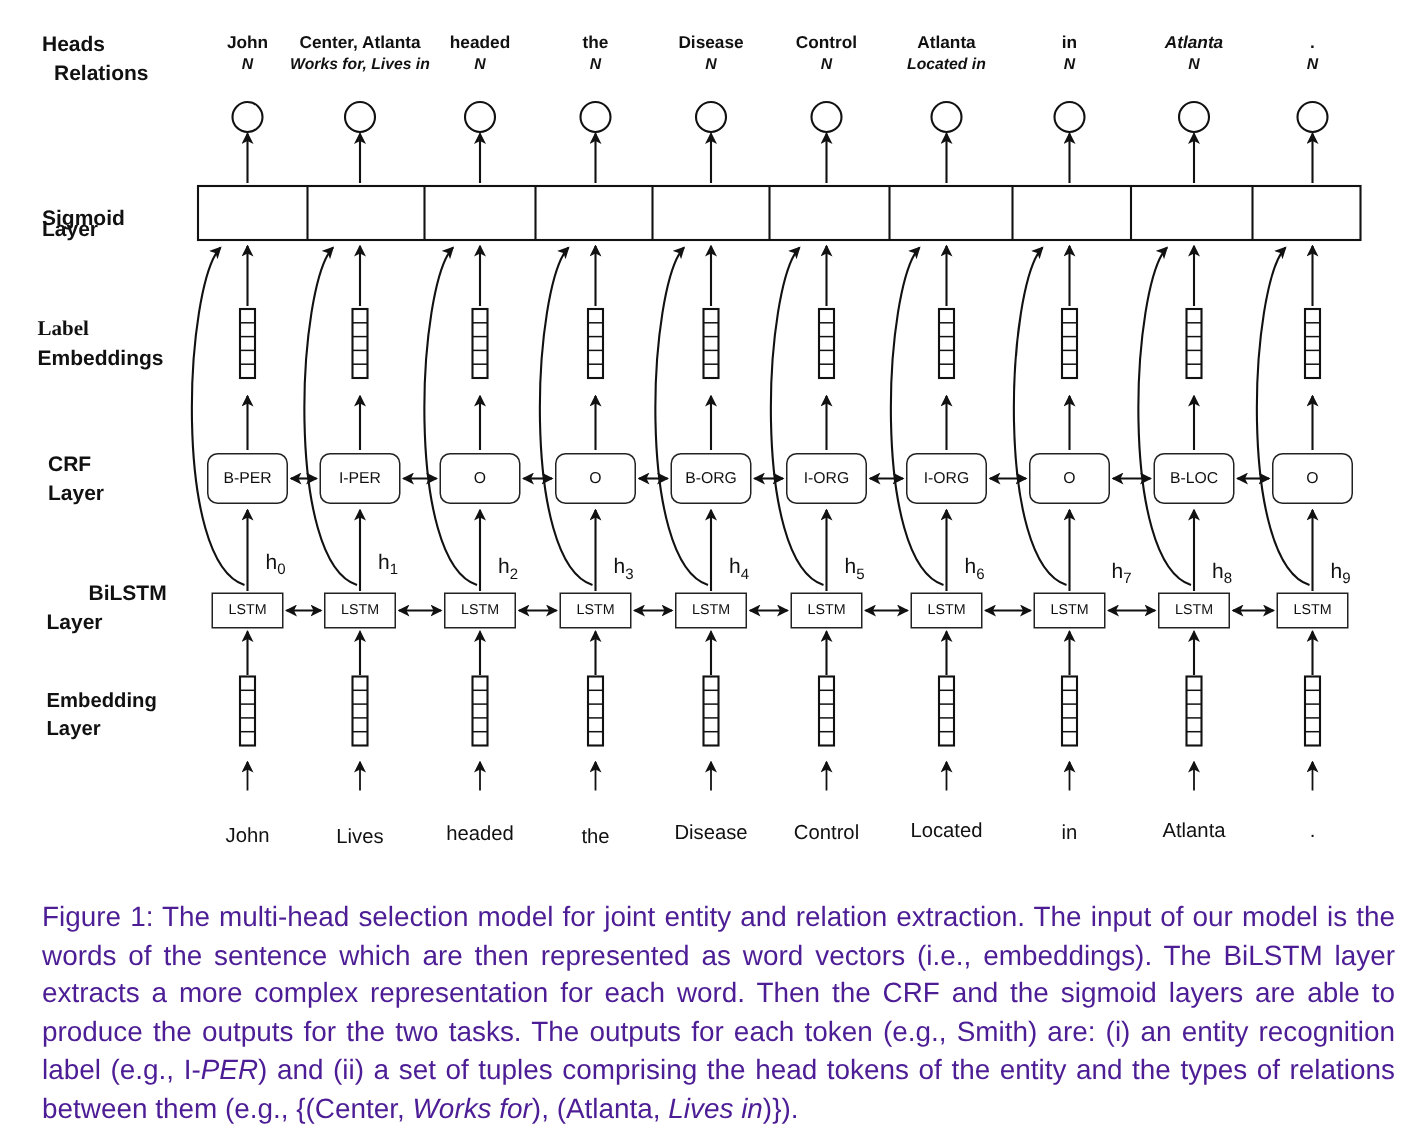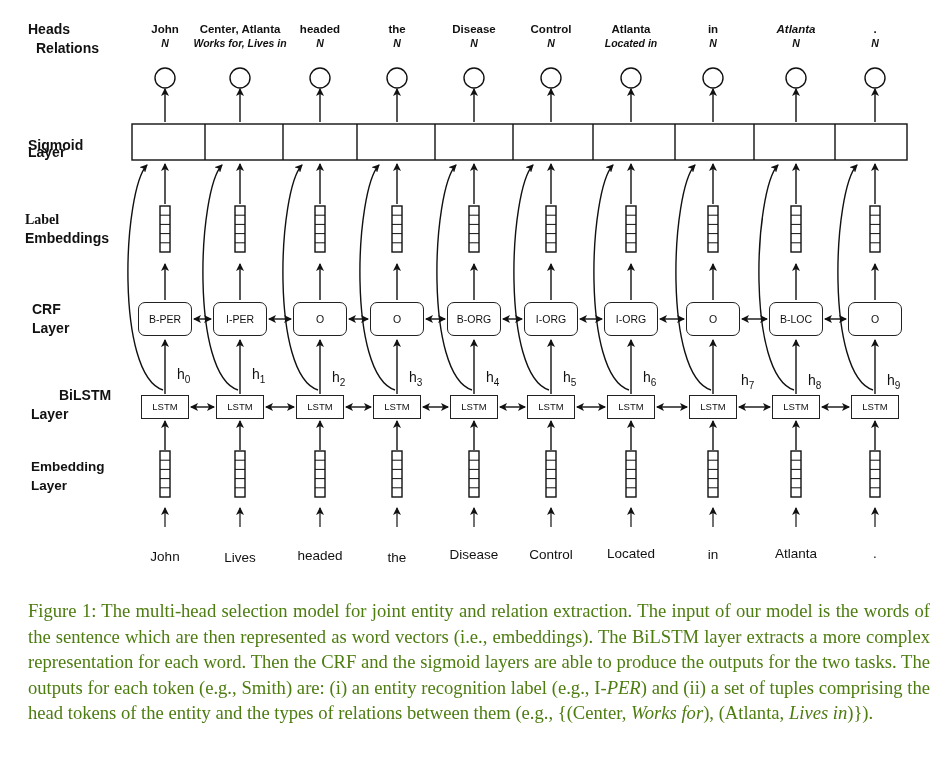--- a/index.html
+++ b/index.html
@@ -6,21 +6,21 @@
   body { width:950px; height:761px; position:relative; overflow:hidden; font-family:"DejaVu Sans", sans-serif; color:#111; }
   #diagram { position:absolute; left:0; top:0; width:950px; height:590px; }
   .lbl { position:absolute; font-family:"Liberation Sans", sans-serif; font-weight:bold; font-size:14px; line-height:19px; color:#111; }
   .head-text { position:absolute; text-align:center; font-family:"Liberation Sans", sans-serif; font-weight:bold; font-size:11.5px; line-height:14px; width:110px; margin-left:-55px; }
   .head-text .rel { font-style:italic; font-size:10.5px; }
   .word { position:absolute; text-align:center; font-family:"Liberation Sans", sans-serif; font-size:13.5px; width:90px; margin-left:-45px; }
   .crf { position:absolute; box-sizing:border-box; border:1.4px solid #222; border-radius:7px; background:#fff; text-align:center; font-family:"Liberation Sans", sans-serif; font-size:10.5px; }
   .lstm { position:absolute; box-sizing:border-box; border:1.4px solid #222; background:#fff; text-align:center; font-family:"Liberation Sans", sans-serif; font-size:9.5px; }
   .hlbl { position:absolute; font-family:"Liberation Sans", sans-serif; font-size:14px; }
   .hlbl sub { font-size:10px; }
-  #caption { position:absolute; left:28px; top:598px; width:902px; font-family:Liberation Serif, serif; font-size:18.6px; line-height:25.5px; text-align:justify; color:#4d7c0f; }
+  #caption { position:absolute; left:28px; top:598px; width:902px; font-family:Liberation Sans, sans-serif; font-size:18.6px; line-height:25.5px; text-align:justify; color:#4c1d95; }
   #caption p { margin:0; }
   svg { position:absolute; left:0; top:0; }
 </style>
 </head>
 <body>
 
 <div id="diagram">
 
   <div class="lbl" style="left:28px; top:20px;">Heads</div>
   <div class="lbl" style="left:36px; top:39px;">Relations</div>

